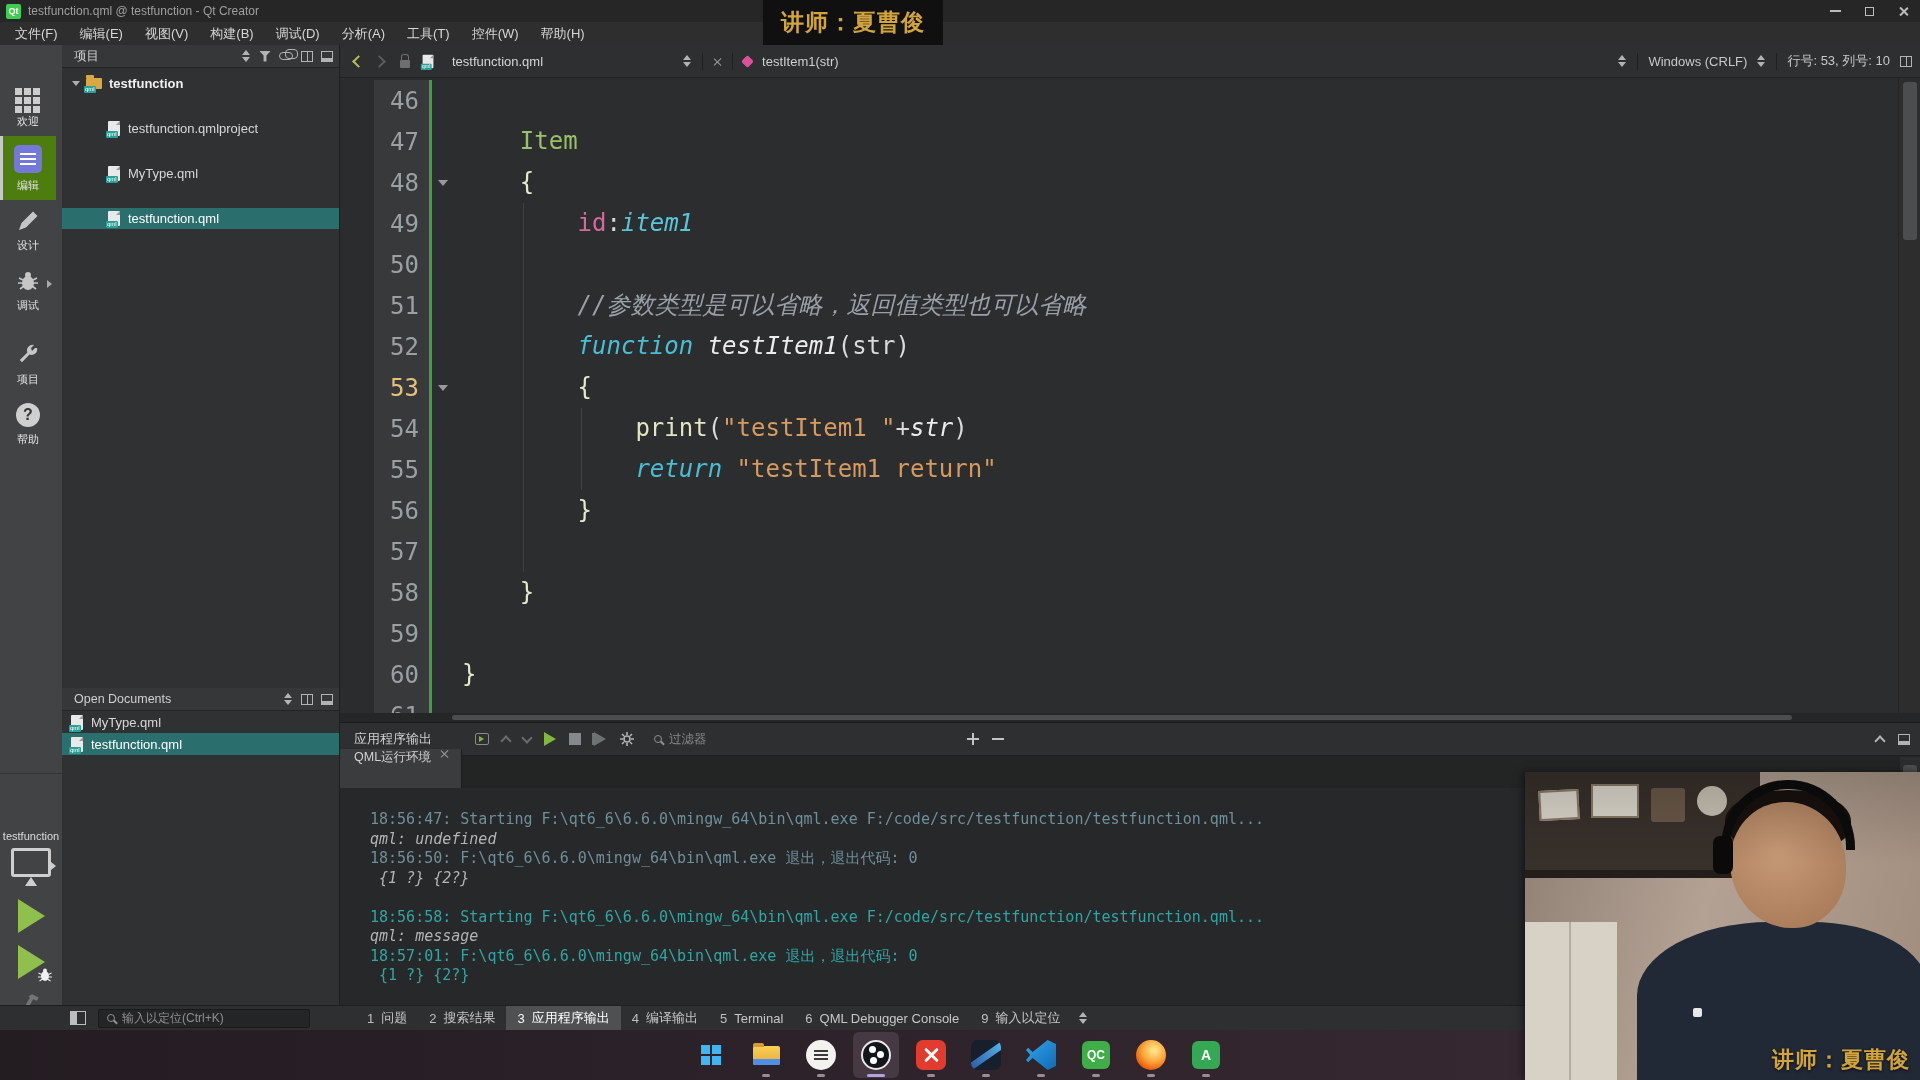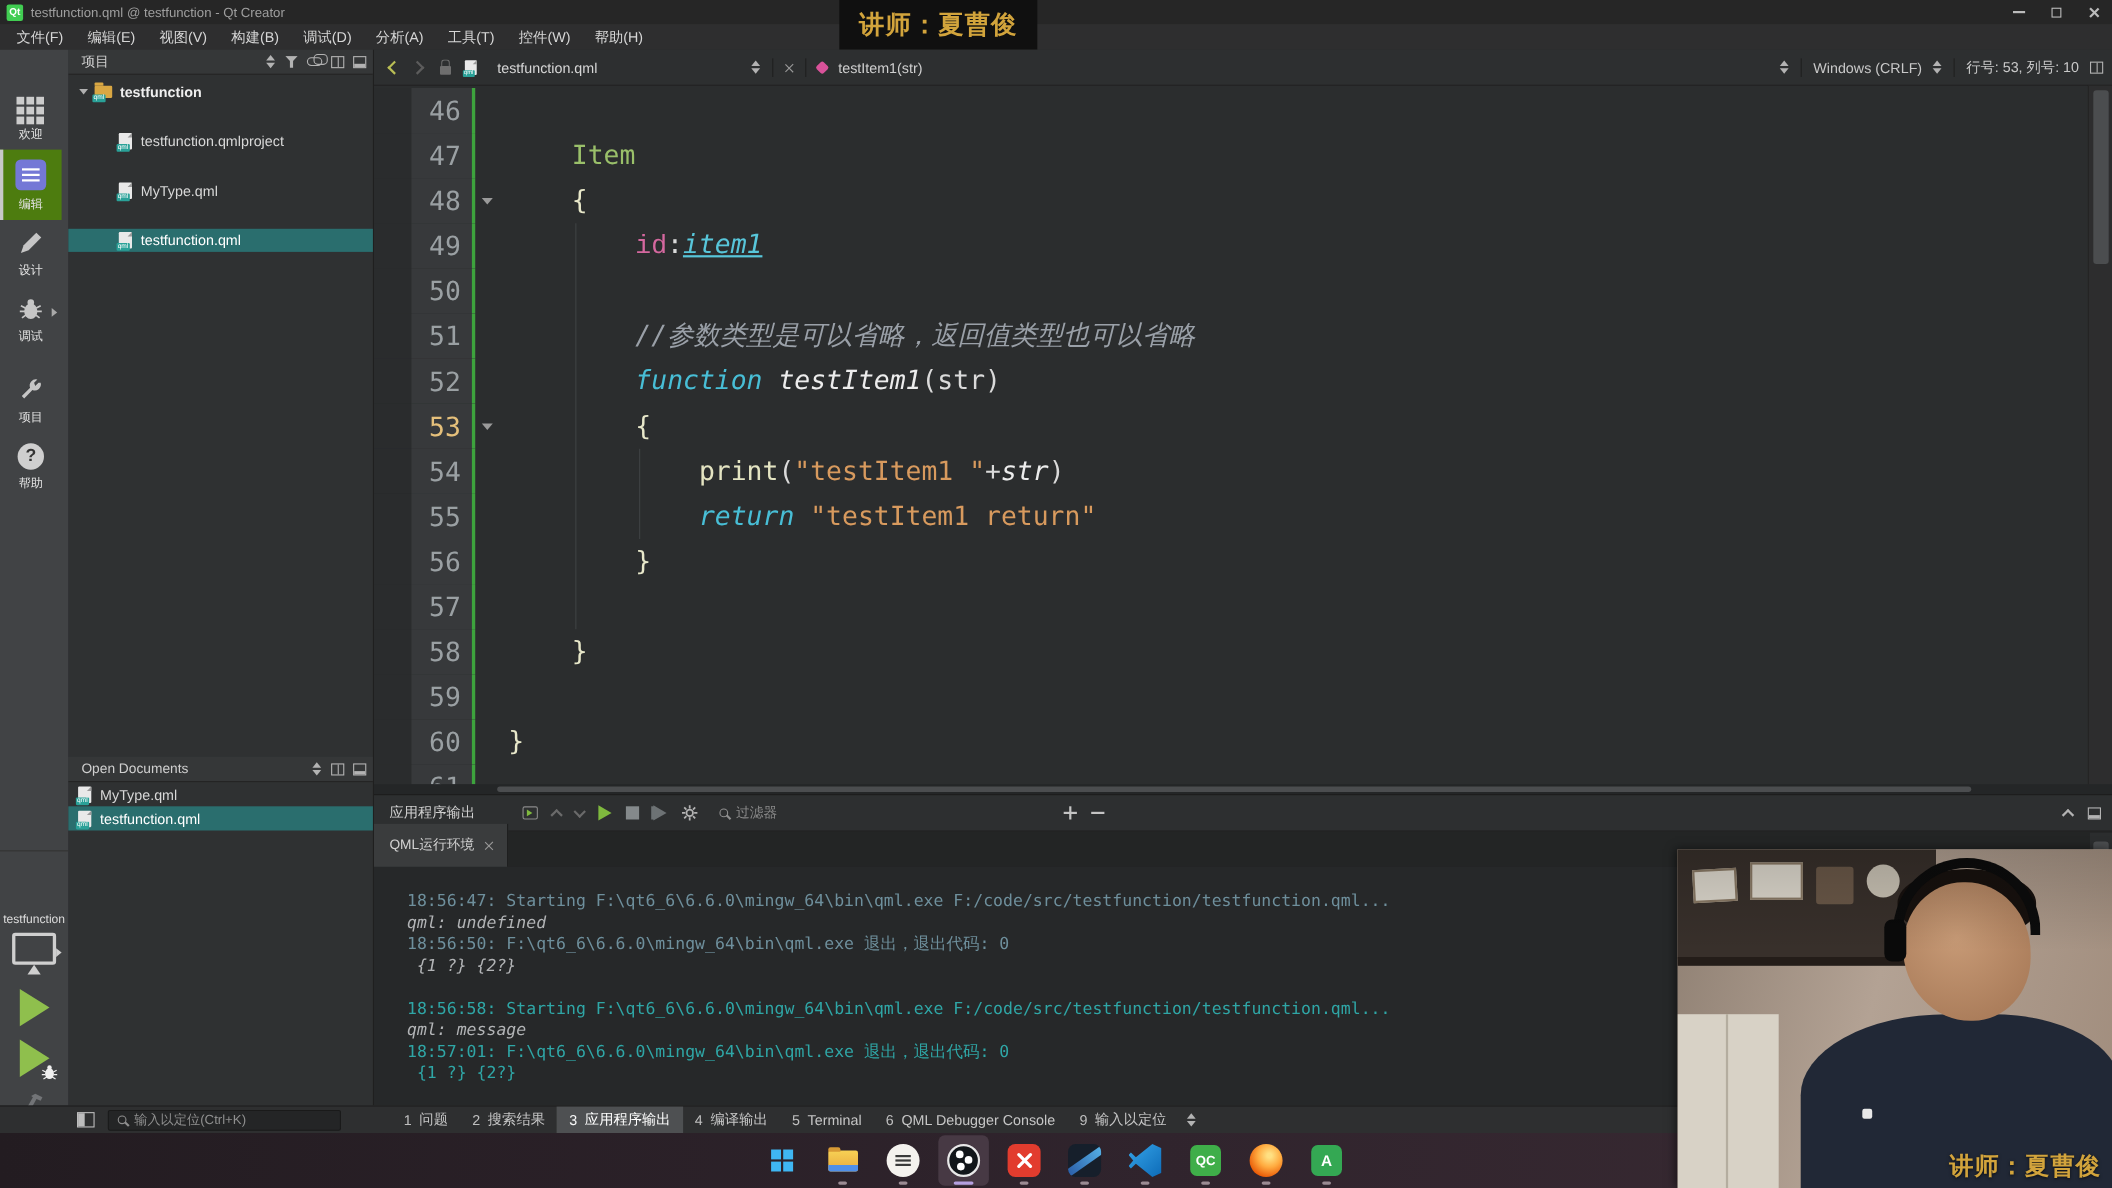--- a/index.html
+++ b/index.html
@@ -105,21 +105,21 @@
   .crow{display:flex;height:41px;align-items:center;}
   .c-margin{width:34px;height:100%;background:#2a2c2d;flex:none;}
   .c-num{width:58px;height:100%;background:#37393b;border-right:3px solid #3da33d;color:#9aa0a3;flex:none;
     font-family:"DejaVu Sans Mono",monospace;font-size:24px;display:flex;align-items:center;justify-content:flex-end;padding-right:10px;}
   .c-num.cur{color:#e5c07b;}
   .c-fold{width:22px;height:100%;flex:none;display:flex;align-items:center;justify-content:center;}
   .foldmark{width:0;height:0;border-left:5px solid transparent;border-right:5px solid transparent;border-top:6px solid #9a9a9a;}
   .c-code{flex:1;margin:0;padding-left:8px;font-family:"DejaVu Sans Mono",monospace;font-size:24px;line-height:41px;white-space:pre;}
   .tok{white-space:pre;}
   .t-type{color:#9ac06a;} .t-brace{color:#e8e8ca;} .t-plain{color:#dadada;}
-  .t-prop{color:#d5689f;font-family:Liberation Mono, monospace;} .t-id{color:#58c6da;font-style:italic;text-decoration:underline;}
+  .t-prop{color:#d5689f;} .t-id{color:#58c6da;font-style:italic;}
   .t-comment{color:#9aa0a8;font-style:italic;} .t-kw{color:#48bed6;font-style:italic;}
   .t-fn{color:#ececec;font-style:italic;} .t-print{color:#e4e4c2;} .t-str{color:#d89a5e;}
   .iguide{position:absolute;width:1px;background:#3f4244;}
   #ed-vscroll{position:absolute;right:0;top:33px;width:22px;height:635px;background:#2d2d2e;border-left:1px solid #242424;}
   #ed-vscroll .handle{position:absolute;left:4px;top:4px;width:14px;height:158px;background:#4b4d4f;border-radius:3px;}
   #ed-hscroll{position:absolute;left:0;bottom:0;width:1580px;height:9px;background:#242627;}
   #ed-hscroll .handle{position:absolute;left:112px;top:2px;width:1340px;height:5px;background:#4b4d4f;border-radius:3px;}
 
   
   #output{left:340px;top:722px;width:1580px;height:283px;background:#262829;border-top:1px solid #1c1c1c;z-index:2;}
@@ -135,21 +135,21 @@
   .playbar-s::after{content:'';position:absolute;left:-14px;top:-6px;width:2.5px;height:12px;background:#6d7274;}
   .filter-wrap{display:flex;align-items:center;gap:7px;margin-left:6px;width:300px;}
   .mag-ic{width:8px;height:8px;border:1.6px solid #8f8f8f;border-radius:50%;position:relative;}
   .mag-ic::after{content:'';position:absolute;right:-4px;bottom:-2px;width:5px;height:1.6px;background:#8f8f8f;transform:rotate(45deg);}
   .filter-ph{font-size:12.5px;color:#8a8a8a;}
   .plus-ic{width:12px;height:2px;background:#c4c4c4;position:relative;}
   .plus-ic::after{content:'';position:absolute;left:5px;top:-5px;width:2px;height:12px;background:#c4c4c4;}
   .minus-ic{width:12px;height:2px;background:#c4c4c4;}
   .out-right{margin-left:auto;display:flex;align-items:center;gap:14px;}
   #out-tabs{height:32px;background:#232525;display:flex;align-items:flex-end;}
-  .out-tab{height:39px;background:#3a3c3d;display:flex;align-items:center;gap:9px;padding:0 12px 0 14px;border-right:1px solid #1c1c1c;}
+  .out-tab{height:39px;background:#3a3c3d;display:flex;gap:9px;padding:0 12px 0 14px;border-right:1px solid #1c1c1c;}
   .out-tab span{font-size:12.5px;color:#d2d2d2;}
   .tab-x{width:9px;height:9px;position:relative;}
   .tab-x::before,.tab-x::after{content:'';position:absolute;left:4px;top:0;width:1.4px;height:10px;background:#9a9a9a;}
   .tab-x::before{transform:rotate(45deg);} .tab-x::after{transform:rotate(-45deg);}
   #console{padding:22px 40px 0 30px;font-family:"DejaVu Sans Mono",monospace;font-size:15px;line-height:19.5px;}
   .cline{white-space:pre;min-height:19.5px;}
   .o-s1{color:#6e8f9c;} .o-s2{color:#2fa6a6;} .o-p{color:#b2b4b6;font-style:italic;}
   #out-vscroll{position:absolute;right:0;top:34px;width:20px;height:249px;background:#2b2d2e;}
   #out-vscroll .handle{position:absolute;left:3px;top:8px;width:14px;height:130px;background:#4b4d4f;border-radius:3px;}
 

